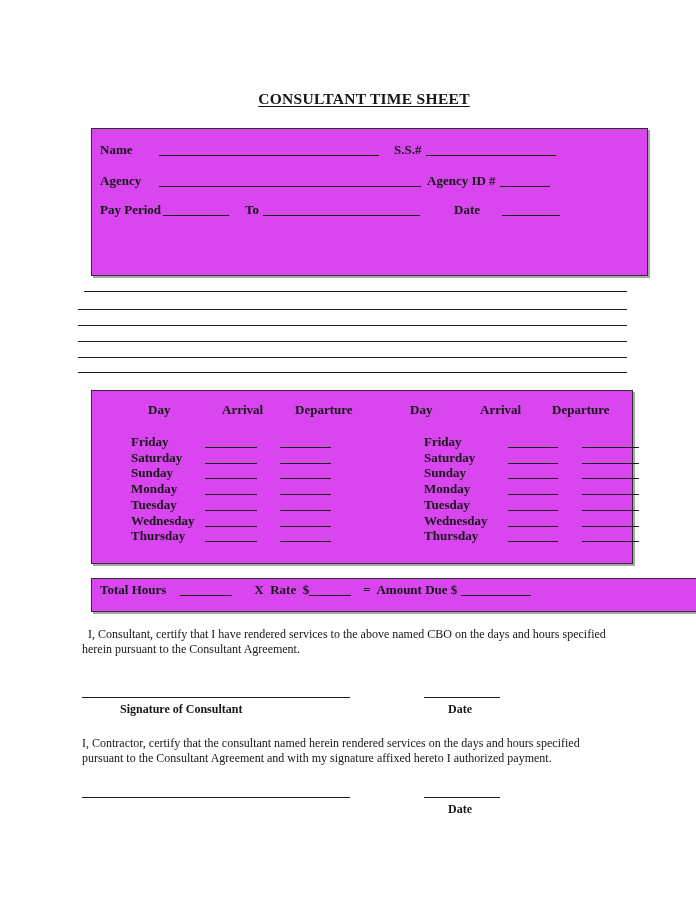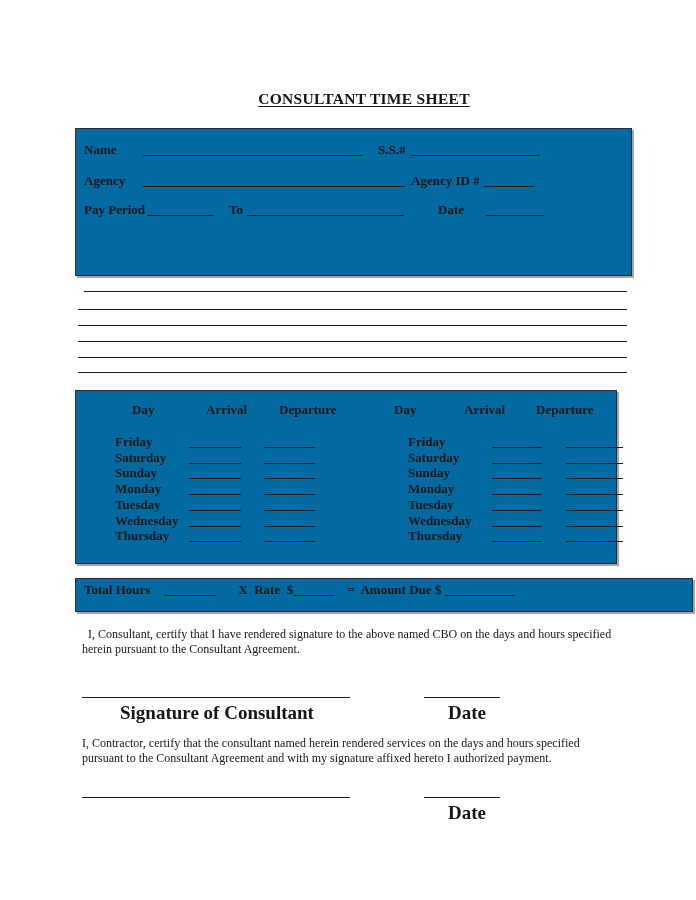--- a/index.html
+++ b/index.html
@@ -8,21 +8,21 @@
     position:relative; width:696px; height:900px; background:#ffffff;
     font-family:"Liberation Serif","DejaVu Serif",serif; color:#161616;
     overflow:hidden;
   }
   .title {
     position:absolute; top:90px; left:0; width:100%;
     text-align:center; font-size:15.5px; font-weight:bold;
     text-decoration:underline; text-underline-offset:2px; letter-spacing:.3px;padding-left:32px;
   }
   .fbox {
-    position:absolute; left:75px; background:#0369a1;
+    position:absolute; left:91px; background:#d946ef;
     border:1.6px solid #2e2e2e; box-shadow:2px 2px 0 #a6a6a6;
   }
   .box1 { top:128px; width:557px; height:148px; padding:13px 0 0 8px; }
   .box2 { top:390px; width:542px; height:174px; padding:11px 0 0 8px; }
   .box3 { top:578px; width:618px; height:34px; padding:3px 0 0 8px; }
   .row { white-space:nowrap; line-height:16px; font-size:13px; }
   .lbl { font-weight:bold; }
   .lab-col { display:inline-block; width:59px; font-weight:bold; }
   .bl {
     display:inline-block; height:9px; border-bottom:1.6px solid #1b1b1b;
@@ -51,21 +51,21 @@
   .hcell { font-weight:bold; }
   
   .para { position:absolute; left:82px; width:538px; font-size:12px; line-height:14.8px; }
   .p1 { top:627px; text-indent:6px; }
   .p2 { top:736px; }
   
   .sig { position:absolute; left:82px; width:540px; height:34px; }
   .sig1 { top:690px; } .sig2 { top:790px; }
   .sig .line-long { position:absolute; left:0; top:0; width:268px; height:8px; border-bottom:1.8px solid #1b1b1b; }
   .sig .line-date { position:absolute; left:342px; top:0; width:76px; height:8px; border-bottom:1.8px solid #1b1b1b; }
-  .sig .sig-label { position:absolute; top:12px; font-size:19px; font-weight:bold; }
+  .sig .sig-label { position:absolute; top:12px; font-size:12px; font-weight:bold; }
   .sig .lab-long { left:38px; }
   .sig .lab-date { left:366px; }
   
   .tot-bl1 { width:52px; margin-left:14px; }
   .tot-lbl2 { margin-left:22px; }
   .tot-bl2 { width:42px; }
   .tot-lbl3 { margin-left:12px; }
   .tot-bl3 { width:70px; margin-left:4px; }
   
   .ss-lbl { margin-left:15px; } .ss-bl { width:130px; margin-left:5px; }
@@ -167,21 +167,21 @@
         </div>
     </div>
   </div>
 
   <div class="fbox box3">
     <div class="row">
       <span class="lbl">Total Hours</span><span class="bl tot-bl1"></span><span class="lbl keep-sp tot-lbl2">X  Rate  $</span><span class="bl tot-bl2"></span><span class="lbl keep-sp tot-lbl3">=  Amount Due $</span><span class="bl tot-bl3"></span>
     </div>
   </div>
 
-  <div class="para p1">I, Consultant, certify that I have rendered signature to the above named CBO on the days and hours specified herein pursuant to the Consultant Agreement.</div>
+  <div class="para p1">I, Consultant, certify that I have rendered services to the above named CBO on the days and hours specified herein pursuant to the Consultant Agreement.</div>
 
   <div class="sig sig1">
     <span class="line-long"></span>
     <span class="line-date"></span>
     <span class="sig-label lab-long">Signature of Consultant</span>
     <span class="sig-label lab-date">Date</span>
   </div>
 
   <div class="para p2">I, Contractor, certify that the consultant named herein rendered services on the days and hours specified pursuant to the Consultant Agreement and with my signature affixed hereto I authorized payment.</div>
 

